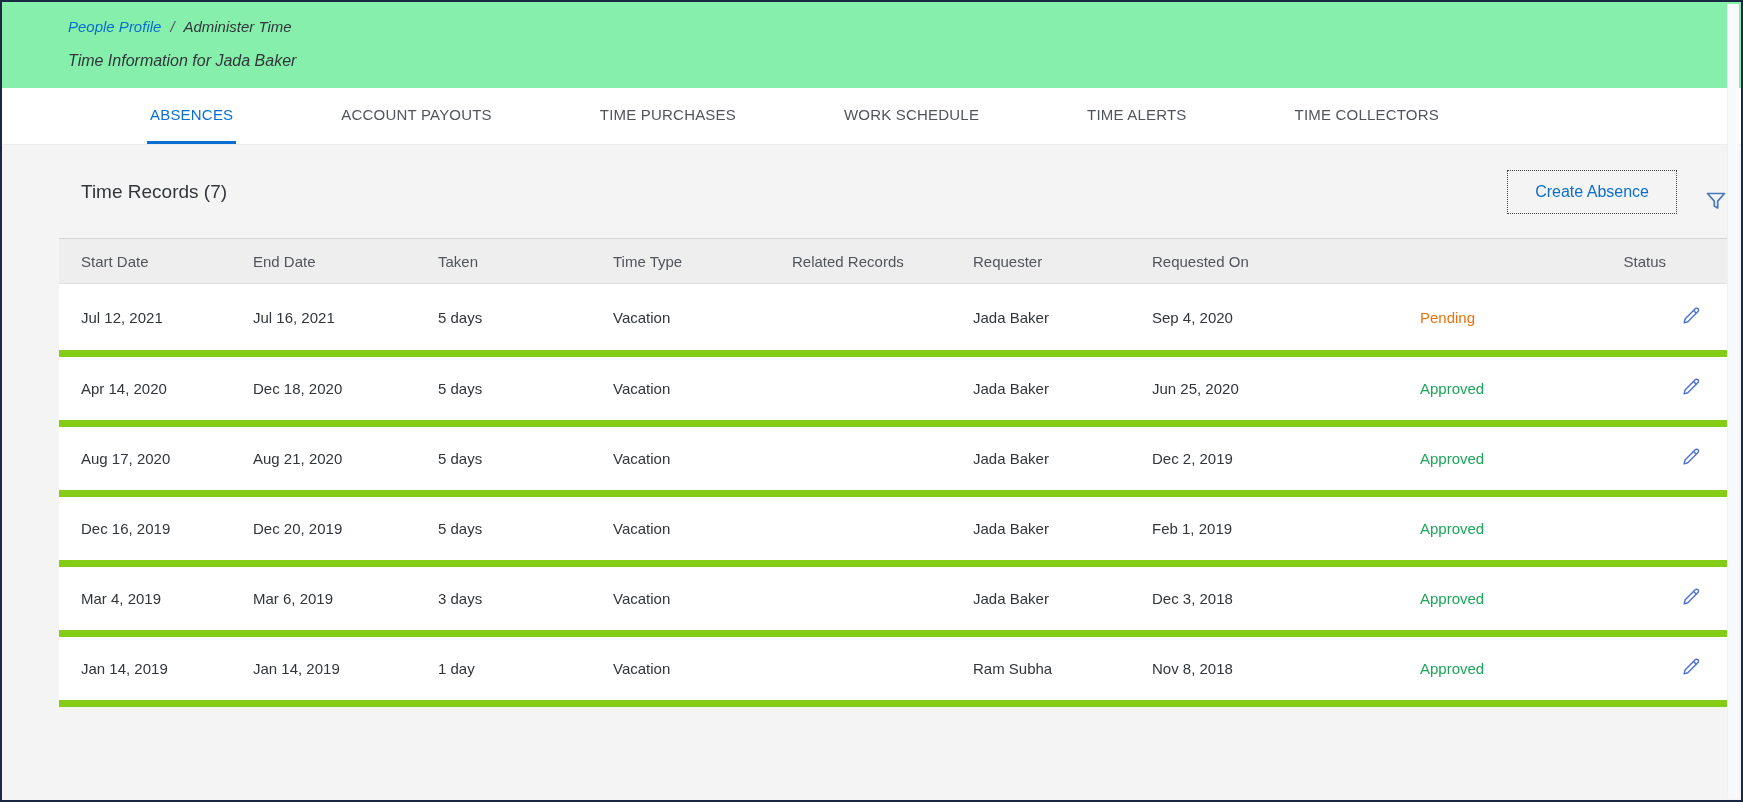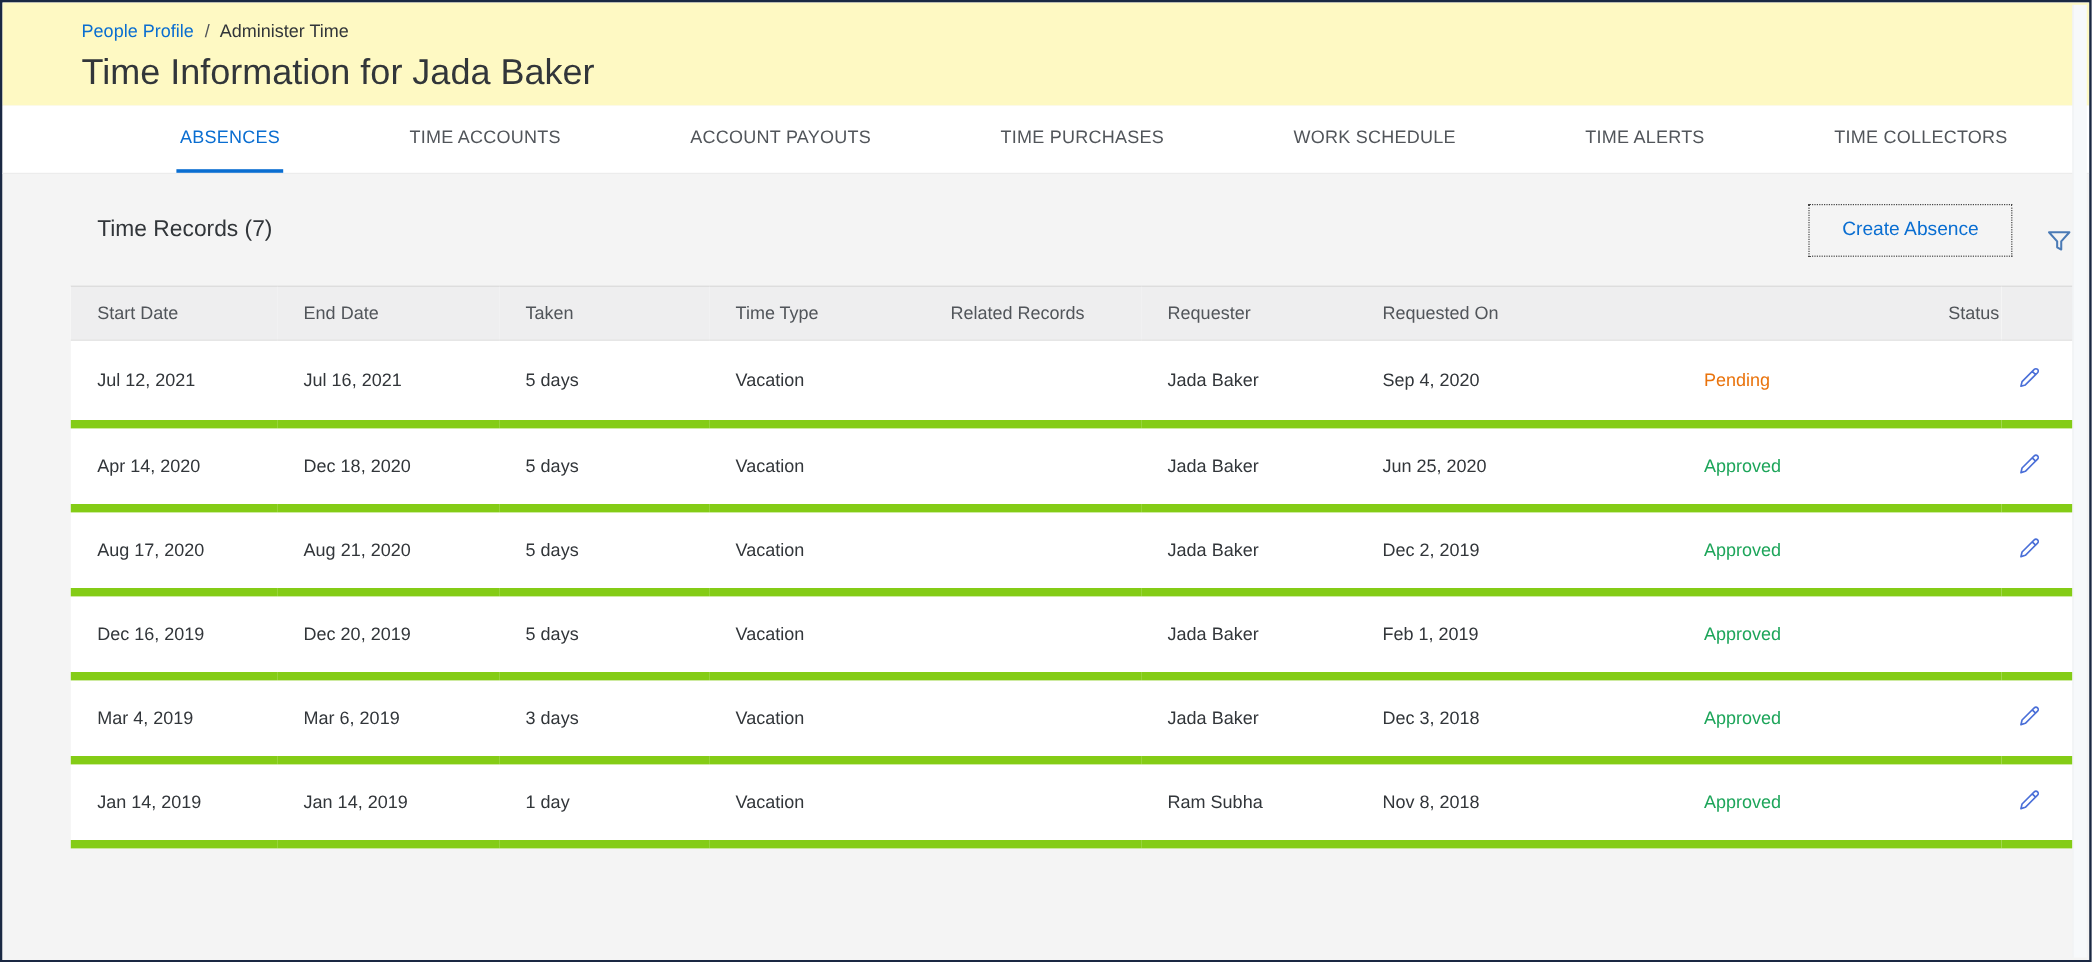--- a/index.html
+++ b/index.html
@@ -12,31 +12,32 @@
     position:relative;
     width:1743px;height:802px;
     box-sizing:border-box;
     border:2px solid var(--frame-navy,#1a2843);
     background:#f4f4f4;
     overflow:hidden;
     display:flex;flex-direction:column;
   }
   
   .band{
-    background:#fef9c3;
+    background:#86efac;
     padding:16px 0 14px 66px;
     flex:0 0 auto;
+    font-style:italic;
   }
   .breadcrumb{font-size:15px;line-height:18px;}
   .breadcrumb .crumb-link{color:var(--accent,#0a6ed1);cursor:pointer;}
   .breadcrumb .crumb-sep{color:#51555a;margin:0 5px;}
   .breadcrumb .crumb-current{color:#32363a;}
   .page-title{
     margin-top:12px;
-    font-size:30px;line-height:26px;color:#32363a;font-weight:400;
+    font-size:16px;line-height:26px;color:#32363a;font-weight:400;
   }
   
   .tabbar{
     background:#ffffff;
     height:56px;flex:0 0 auto;
     display:flex;align-items:stretch;
     padding-left:105px;
     column-gap:62px;
     border-bottom:1px solid #ececec;
   }
@@ -125,23 +126,20 @@
       <span class="crumb-current">Administer Time</span>
     </div>
     <div class="page-title">Time Information for Jada Baker</div>
   </div>
 
   <div class="tabbar" id="tabbar">
   <div class="tab active">
     <span>ABSENCES</span>
   </div>
 
-  <div class="tab">
-    <span>TIME ACCOUNTS</span>
-  </div>
 
   <div class="tab">
     <span>ACCOUNT PAYOUTS</span>
   </div>
 
   <div class="tab">
     <span>TIME PURCHASES</span>
   </div>
 
   <div class="tab">

